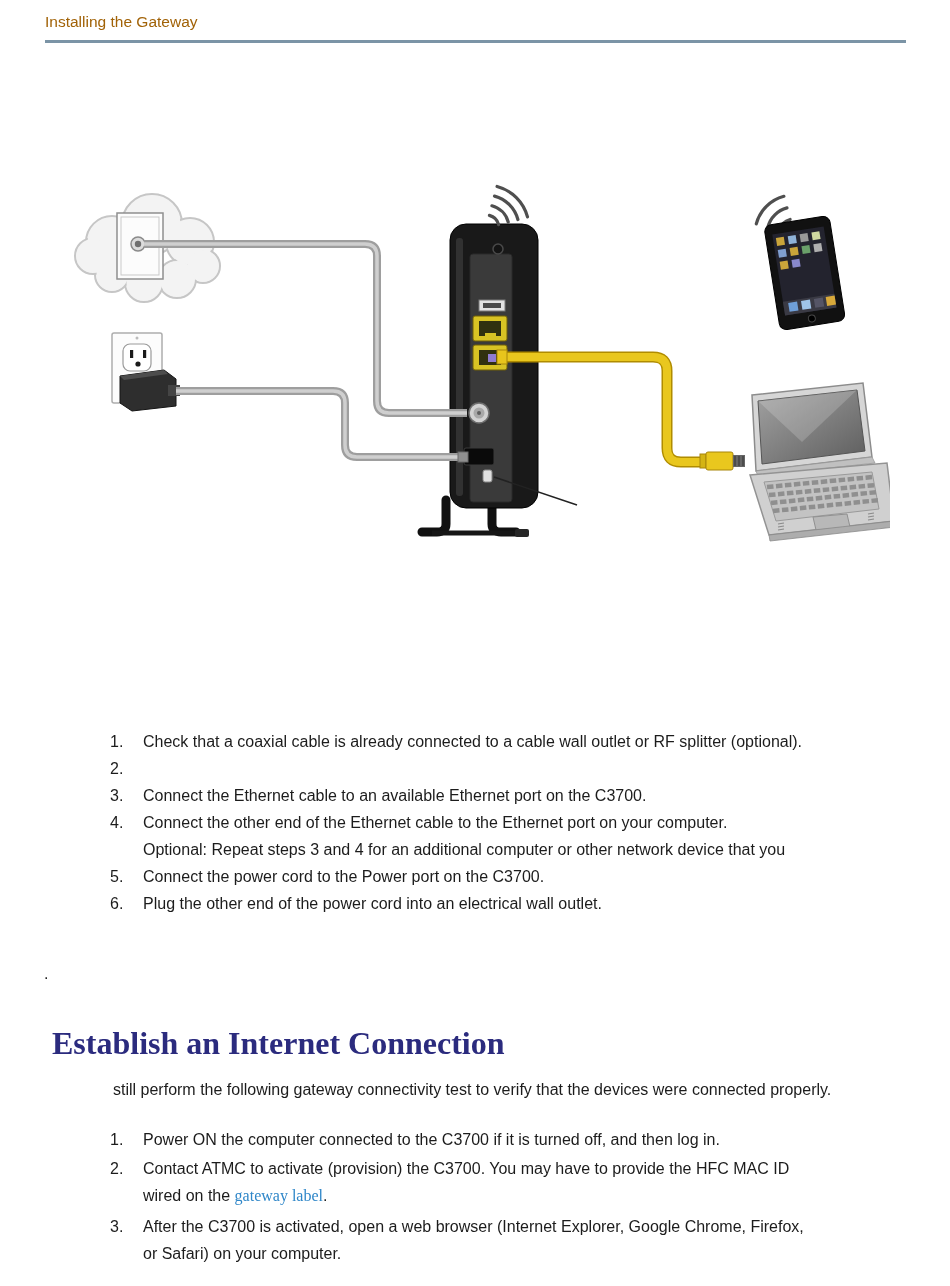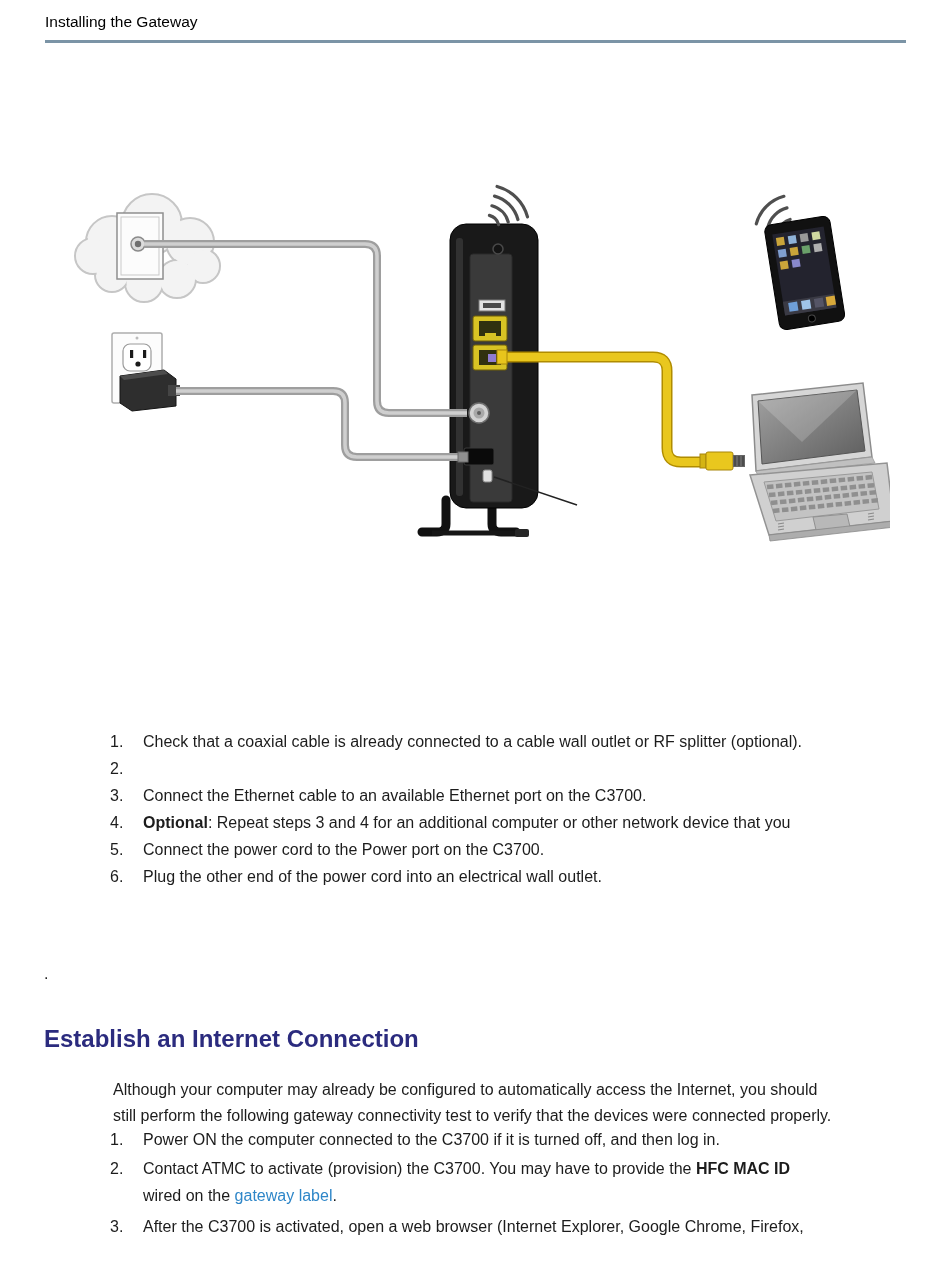--- a/index.html
+++ b/index.html
@@ -1,34 +1,34 @@
 <!DOCTYPE html>
 <html style="--rule-color: #7b94a6; --heading-navy: #2b2b7e; --link-blue: #2e86c8; --cable-yellow: #e9c71e; --cable-gray: #a9a9a9; --device-black: #191919; --body-text: #1c1c1c;"><head>
 <meta charset="utf-8">
 <style>
   html,body{margin:0;padding:0;background:#ffffff;}
   .page{
     position:relative;width:950px;height:1286px;background:#fff;
     font-family:"Liberation Sans",sans-serif;color:#1c1c1c;overflow:hidden;
   }
-  .header-title{position:absolute;left:45px;top:13px;font-size:15.5px;color:#000000;}
+  .header-title{position:absolute;left:45px;top:13px;font-size:15.5px;color:#a16207;}
   .header-rule{position:absolute;left:45px;top:40px;width:861px;height:2.5px;background:var(--rule-color,#7b94a6);}
   .diagram{position:absolute;left:60px;top:180px;}
   .steps{position:absolute;left:110px;font-size:16px;line-height:27px;width:805px;}
   .steps-install{top:728px;}
   .steps-connect{top:1126px;}
   .row{display:flex;}
   .row-gap{margin-bottom:2px;}
   .row-gap2{margin-bottom:4px;}
   .num{width:33px;flex:none;}
   .stepbody{flex:1;}
-  .b{font-weight:bold;}
-  .link{color:var(--link-blue,#2e86c8);text-decoration:none;cursor:pointer;}
+  .b{font-weight:normal;}
+  .link{color:var(--link-blue,#2e86c8);text-decoration:none;cursor:pointer;font-family:Liberation Serif, serif;}
   .period{position:absolute;left:44px;top:965px;font-size:16px;}
-  .h2{position:absolute;left:44px;top:1025px;font-size:24px;font-weight:bold;color:var(--heading-navy,#2b2b7e);}
+  .h2{position:absolute;left:52px;top:1025px;font-size:32px;font-weight:bold;color:var(--heading-navy,#2b2b7e);font-family:Liberation Serif, serif;}
   .intro{position:absolute;left:113px;top:1077px;font-size:16px;line-height:25.5px;}
 </style>
 </head>
 <body>
 
 <div class="page">
 
   <div class="header-title">Installing the Gateway</div>
   <div class="header-rule"></div>
 
@@ -225,20 +225,21 @@
     </div>
     <div class="row">
       <span class="num">3.</span>
       <div class="stepbody">
           <div>Connect the Ethernet cable to an available Ethernet port on the C3700.</div>
         </div>
     </div>
     <div class="row">
       <span class="num">4.</span>
       <div class="stepbody">
+        <div>Connect the other end of the Ethernet cable to the Ethernet port on your computer.</div>
         <div><span class="b">Optional</span><span>: Repeat steps 3 and 4 for an additional computer or other network device that you</span></div>
       </div>
     </div>
     <div class="row">
       <span class="num">5.</span>
       <div class="stepbody">
           <div>Connect the power cord to the Power port on the C3700.</div>
         </div>
     </div>
     <div class="row">
@@ -247,21 +248,20 @@
           <div>Plug the other end of the power cord into an electrical wall outlet.</div>
         </div>
     </div>
   </div>
 
   <div class="period">.</div>
 
   <div class="h2">Establish an Internet Connection</div>
 
   <div class="intro">
-    <div>Although your computer may already be configured to automatically access the Internet, you should</div>
     <div>still perform the following gateway connectivity test to verify that the devices were connected properly.</div>
   </div>
 
   <div class="steps steps-connect">
     <div class="row row-gap">
       <span class="num">1.</span>
       <div class="stepbody">
           <div>Power ON the computer connected to the C3700 if it is turned off, and then log in.</div>
         </div>
     </div>
@@ -269,17 +269,18 @@
       <span class="num">2.</span>
       <div class="stepbody">
         <div><span>Contact ATMC to activate (provision) the C3700. You may have to provide the </span><span class="b">HFC MAC ID</span></div>
         <div><span>wired on the </span><a class="link">gateway label</a><span>.</span></div>
       </div>
     </div>
     <div class="row">
       <span class="num">3.</span>
       <div class="stepbody">
         <div>After the C3700 is activated, open a web browser (Internet Explorer, Google Chrome, Firefox,</div>
+        <div>or Safari) on your computer.</div>
       </div>
     </div>
   </div>
 
 </div>
 
 </body></html>

